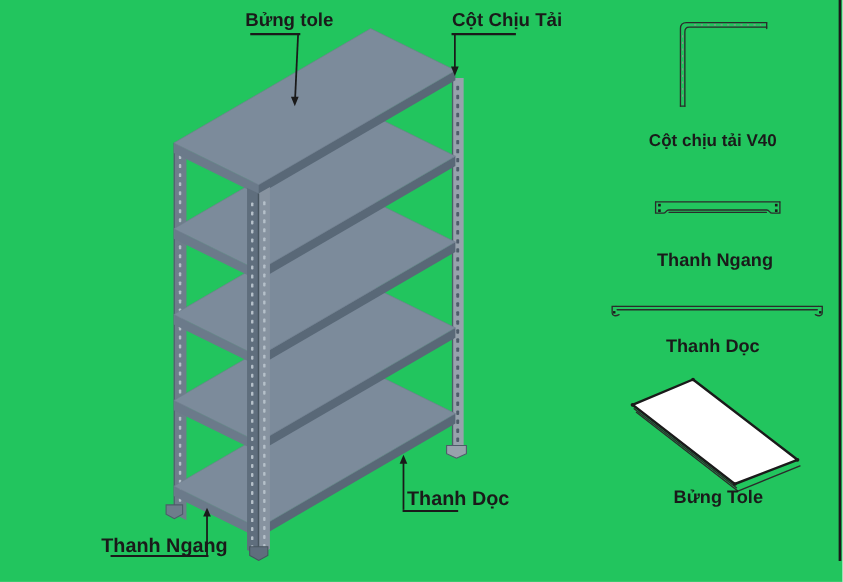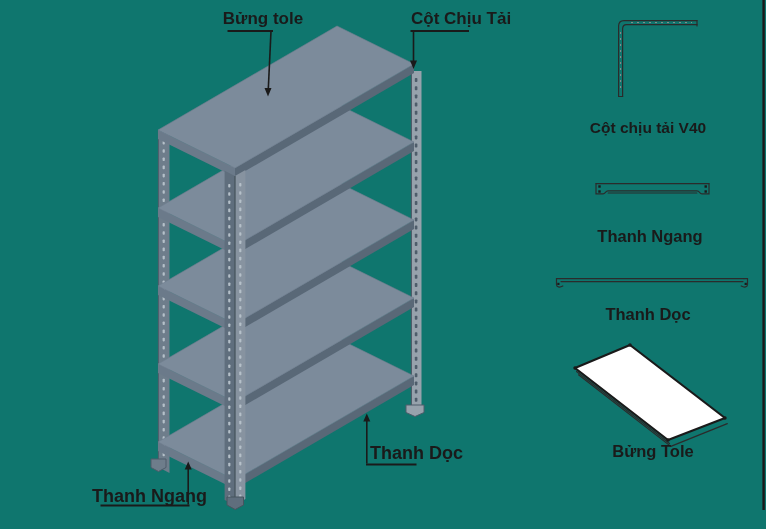--- a/index.html
+++ b/index.html
@@ -1,16 +1,16 @@
 <!DOCTYPE html>
 <html><head>
 <meta charset="utf-8">
 <style>
   html,body{margin:0;padding:0;background:#ffffff;}
-  .stage{position:relative;width:766px;height:529px;background:#0f766e;overflow:hidden;
+  .stage{position:relative;width:766px;height:529px;background:#22c55e;overflow:hidden;
          font-family:"Liberation Sans",sans-serif;}
   svg{display:block;}
   text.lbl{font-family:"Liberation Sans",sans-serif;font-weight:700;fill:#1a1a1a;}
   .sz17{font-size:17px;} .sz18{font-size:18px;} .sz16{font-size:15.5px;} .sz165{font-size:16.5px;}
   .ann{stroke:#1a1a1a;stroke-width:1.6;fill:none;}
   .ul{stroke:#1a1a1a;stroke-width:1.9;}
   .arrow{fill:#1a1a1a;stroke:none;}
   .prof{stroke:#2b2b2b;stroke-width:1.2;fill:none;stroke-linecap:round;}
   .profdash{stroke:#8f8f8f;stroke-width:1;fill:none;stroke-dasharray:2 4;}
   .hole{fill:#1a1a1a;}

